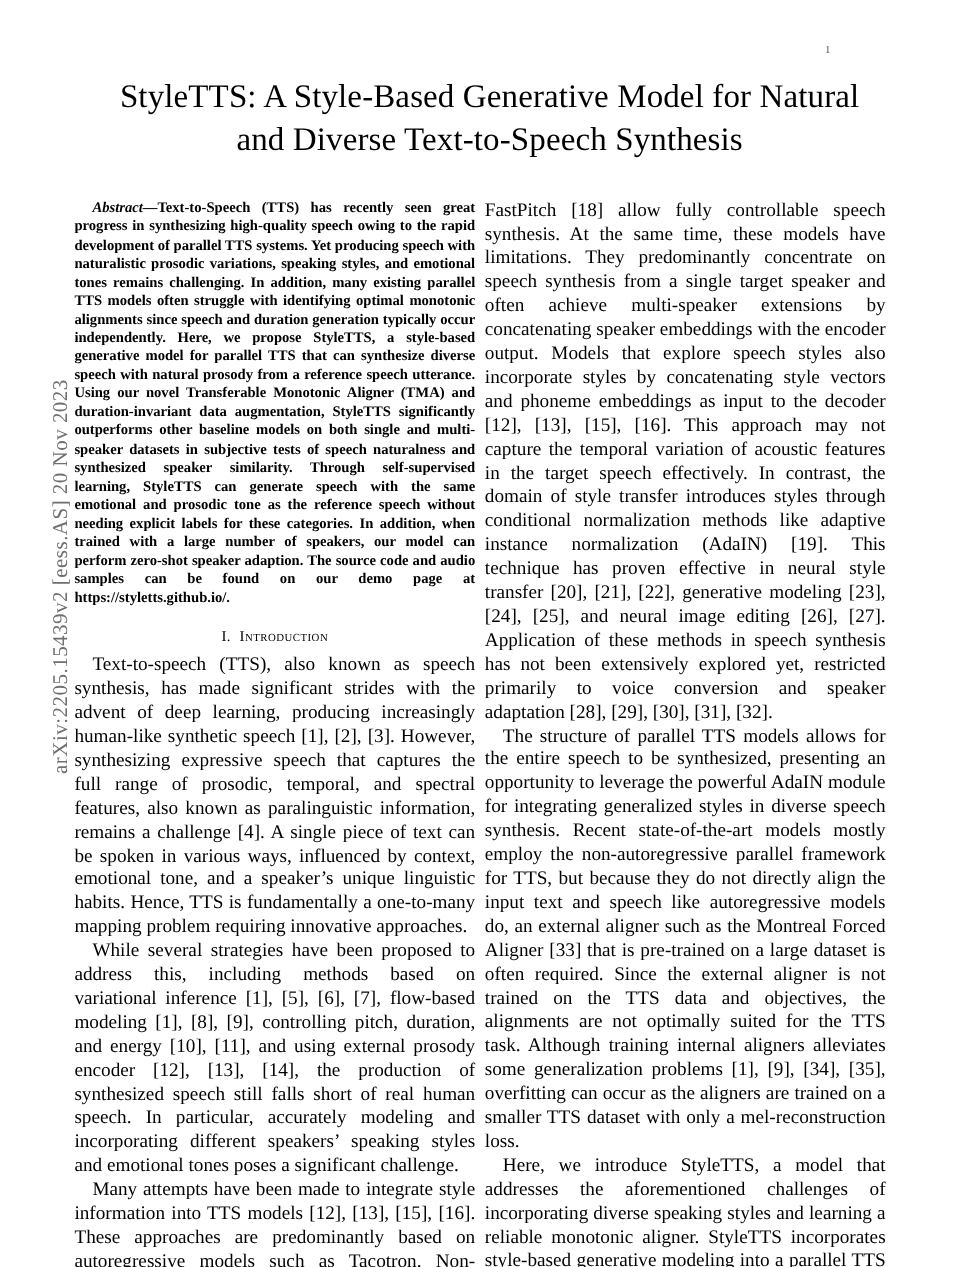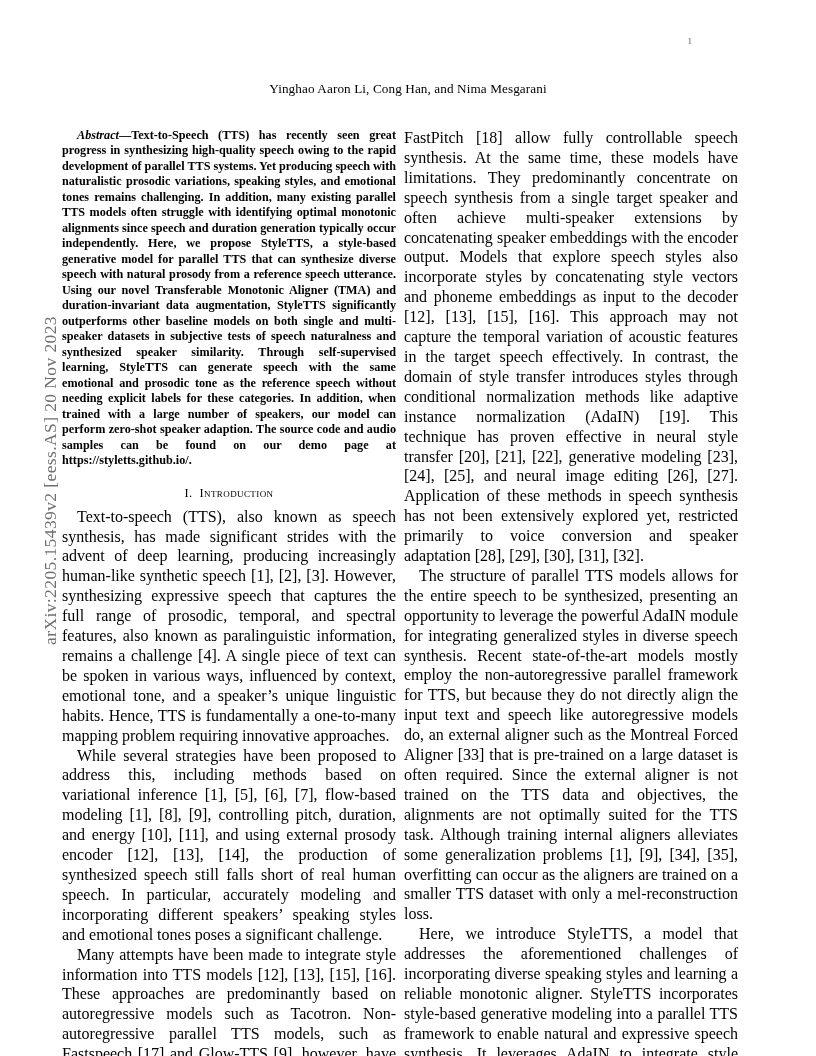--- a/index.html
+++ b/index.html
@@ -120,21 +120,21 @@
 </head>
 <body>
 
 <div class="arxiv-stamp">arXiv:2205.15439v2  [eess.AS]  20 Nov 2023</div>
 
 <div class="page">
 
   <div class="page-number">1</div>
 
   <div class="title-block">
-    <div class="paper-authors">Yinghao Aaron Li, Cong Han, and Nima Mesgarani</div>
+    <h1 class="paper-title">StyleTTS: A Style-Based Generative Model for Natural and Diverse Text-to-Speech Synthesis</h1>
   </div>
 
   <div class="columns">
 
     <div class="col">
 
       <p class="abstract"><span class="abs-lead">Abstract</span><span>—</span><span>Text-to-Speech (TTS) has recently seen great progress in synthesizing high-quality speech owing to the rapid development of parallel TTS systems. Yet producing speech with naturalistic prosodic variations, speaking styles, and emotional tones remains challenging. In addition, many existing parallel TTS models often struggle with identifying optimal monotonic alignments since speech and duration generation typically occur independently. Here, we propose StyleTTS, a style-based generative model for parallel TTS that can synthesize diverse speech with natural prosody from a reference speech utterance. Using our novel Transferable Monotonic Aligner (TMA) and duration-invariant data augmentation, StyleTTS significantly outperforms other baseline models on both single and multi-speaker datasets in subjective tests of speech naturalness and synthesized speaker similarity. Through self-supervised learning, StyleTTS can generate speech with the same emotional and prosodic tone as the reference speech without needing explicit labels for these categories. In addition, when trained with a large number of speakers, our model can perform zero-shot speaker adaption. The source code and audio samples can be found on our demo page at https://styletts.github.io/.</span></p>
 
       <div class="section-head"><span class="numeral">I.</span><span>Introduction</span></div>
 

